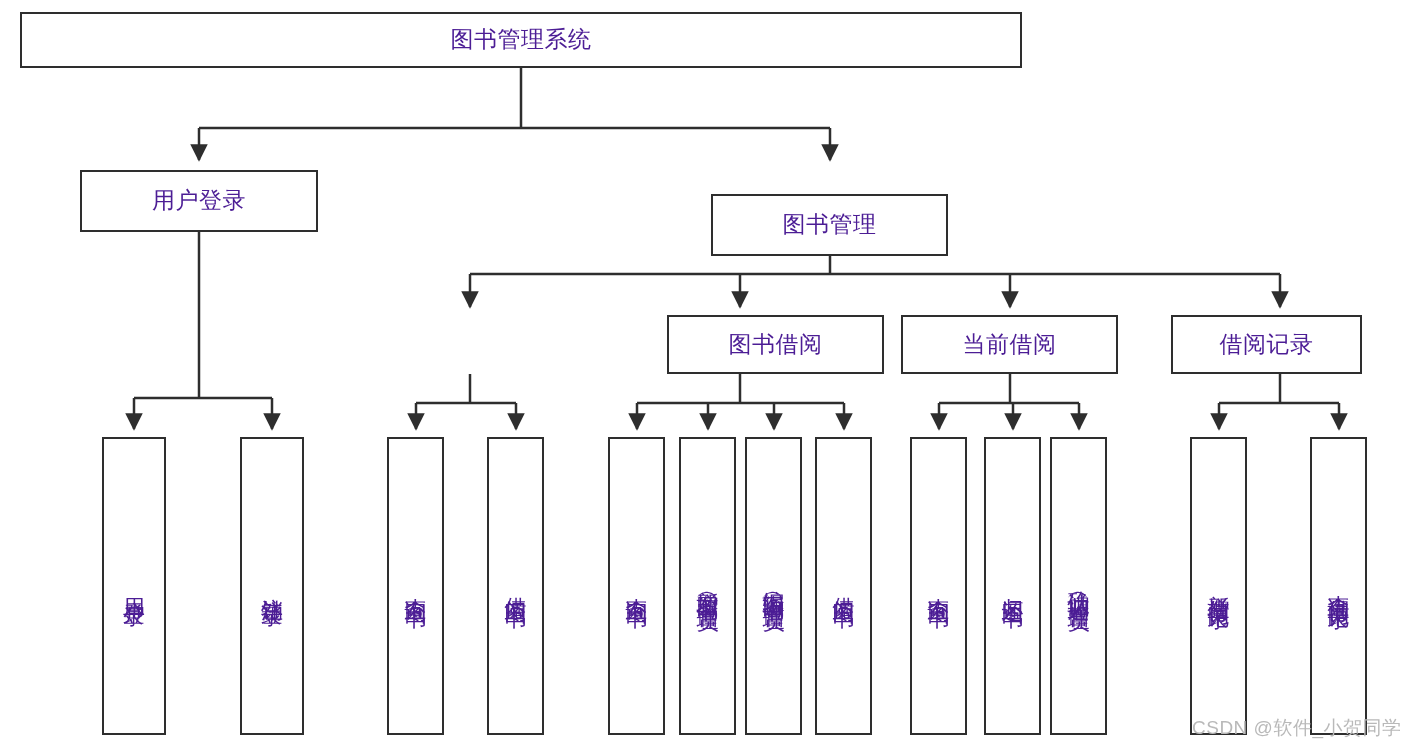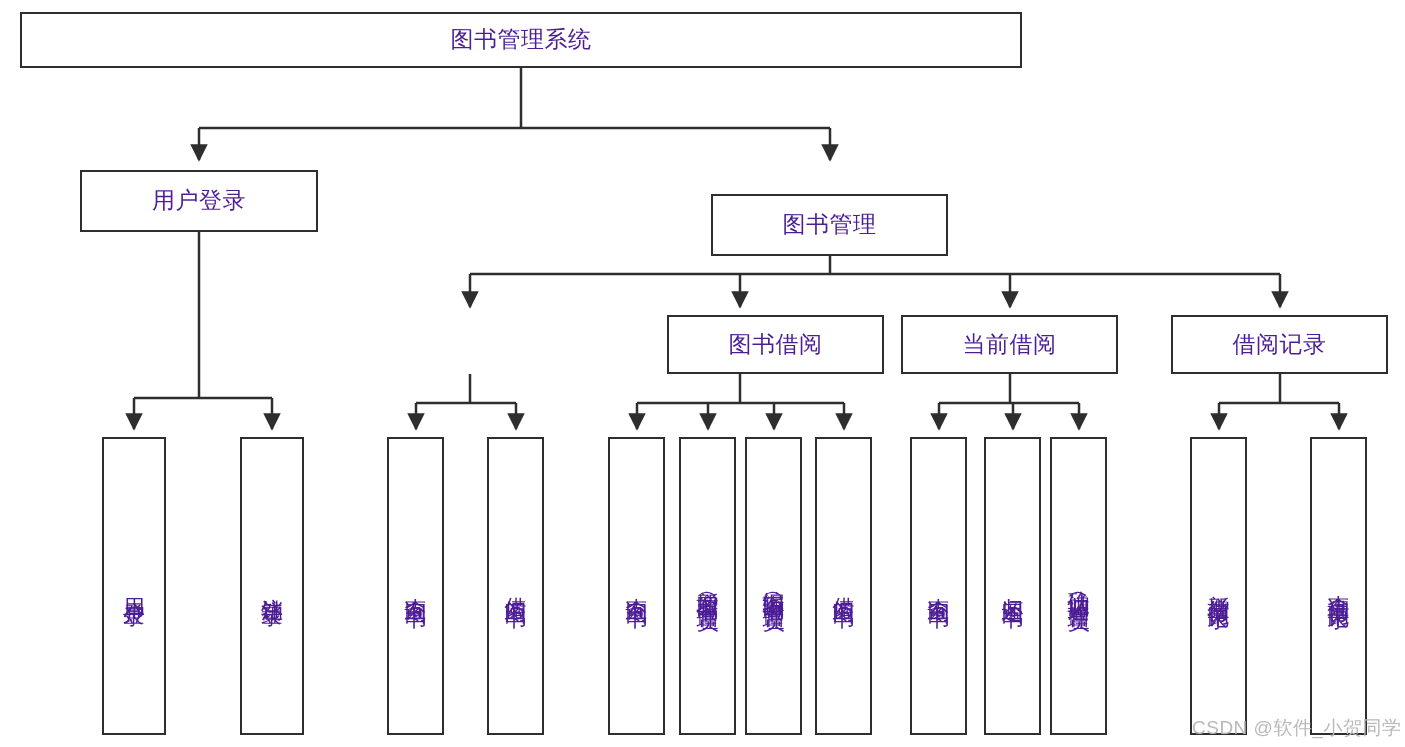--- a/index.html
+++ b/index.html
@@ -130,21 +130,21 @@
   <div class="node horiz" style="left:711px; top:170px; width:237px; height:62px;margin-top:24px;">
     <span class="label">图书管理</span>
   </div>
 
   <div class="node horiz" style="left:667px; top:315px; width:217px; height:59px;">
     <span class="label">图书借阅</span>
   </div>
   <div class="node horiz" style="left:901px; top:315px; width:217px; height:59px;">
     <span class="label">当前借阅</span>
   </div>
-  <div class="node horiz" style="left:1171px; top:315px; width:217px; height:59px;">
+  <div class="node horiz" style="left:1171px; top:315px; width:191px; height:59px;">
     <span class="label">借阅记录</span>
   </div>
 
   <div class="node vert" style="left:102px; top:437px; width:64px; height:298px;">
     <span class="label">用户登录</span>
   </div>
   <div class="node vert" style="left:240px; top:437px; width:64px; height:298px;">
     <span class="label">注销登录</span>
   </div>
 

